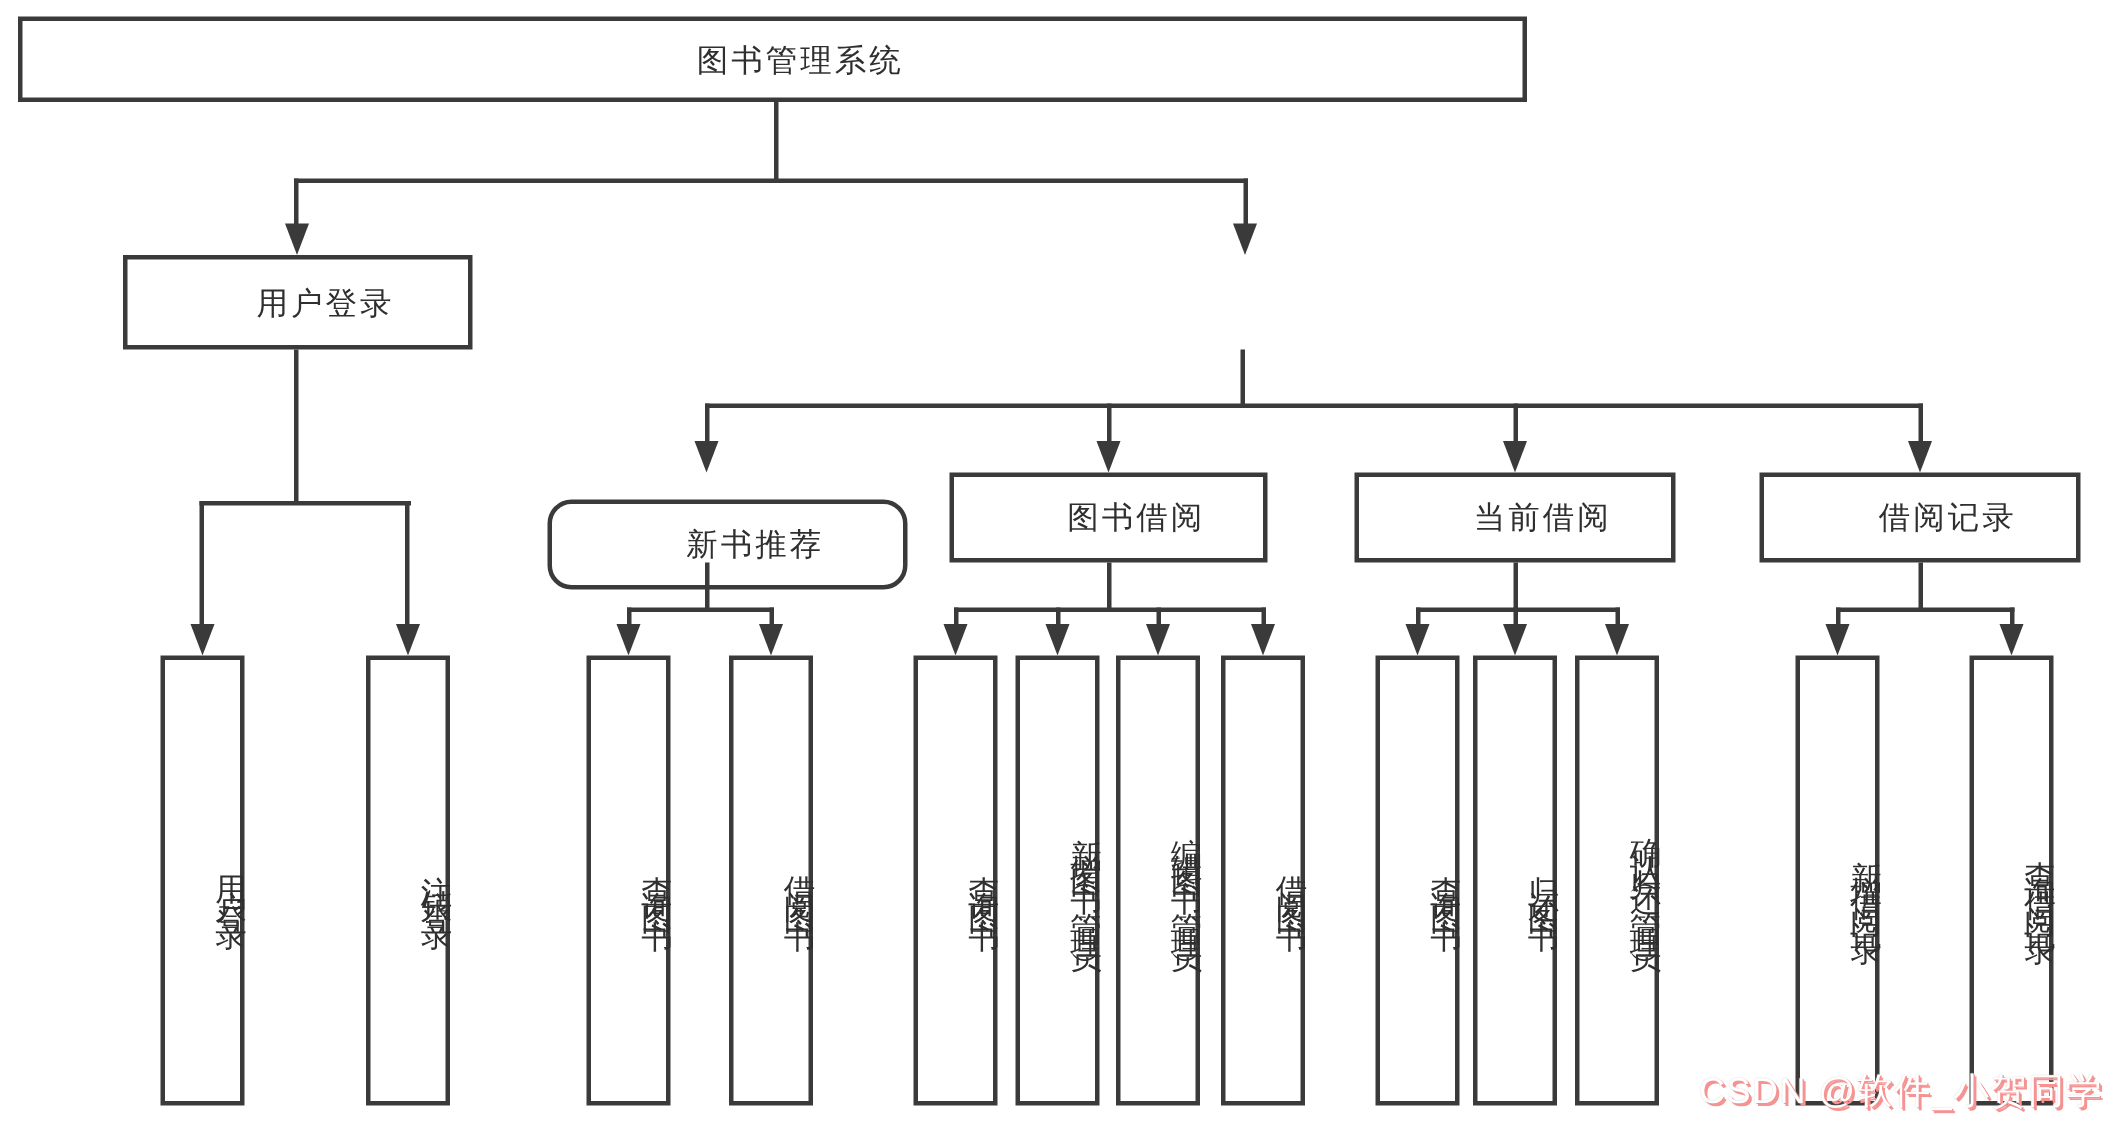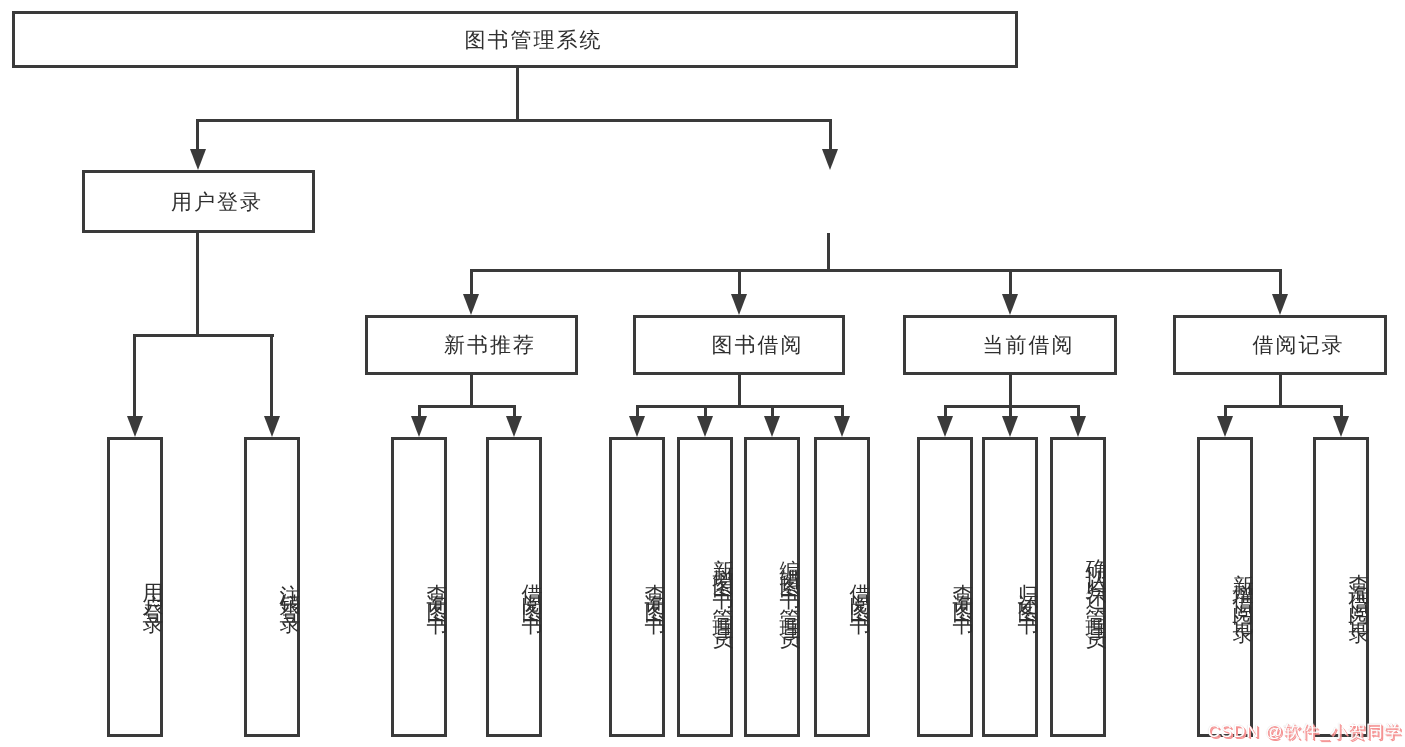--- a/index.html
+++ b/index.html
@@ -21,21 +21,21 @@
     font-size:21px;line-height:1;letter-spacing:10px;color:var(--text);
   }
   .vline{position:absolute;width:3px;background:var(--line);}
   .hline{position:absolute;height:3px;background:var(--line);}
   .arrow{
     position:absolute;width:0;height:0;
     border-left:8px solid transparent;border-right:8px solid transparent;
     border-top:21px solid var(--line);
   }
   .watermark{
-    position:absolute;right:3px;bottom:4px;font-size:17px;letter-spacing:1px;
+    position:absolute;right:3px;bottom:4px;font-size:24px;letter-spacing:1px;
     color:var(--wm-white);white-space:nowrap;
     text-shadow:2px 2px 0 var(--wm-pink),1px 1px 0 var(--wm-pink),0 0 1px #cccccc;
   }
 </style>
 </head>
 <body>
 
 <div id="canvas">
 
   <div class="box" style="left:12px;top:11px;width:1006px;height:57px;">
@@ -64,21 +64,21 @@
   <div class="hline" style="left:470px;top:269px;width:812px;"></div>
   <div class="vline" style="left:470px;top:269px;height:27px;"></div>
   <div class="arrow" style="left:463px;top:294px;"></div>
   <div class="vline" style="left:738px;top:269px;height:27px;"></div>
   <div class="arrow" style="left:731px;top:294px;"></div>
   <div class="vline" style="left:1009px;top:269px;height:27px;"></div>
   <div class="arrow" style="left:1002px;top:294px;"></div>
   <div class="vline" style="left:1279px;top:269px;height:27px;"></div>
   <div class="arrow" style="left:1272px;top:294px;"></div>
 
-  <div class="box" style="left:365px;top:315px;width:213px;height:60px;">
+  <div class="box" style="left:365px;top:333px;width:240px;height:60px;border-radius:16px;">
     <span class="hlabel">新书推荐</span>
   </div>
   <div class="box" style="left:633px;top:315px;width:212px;height:60px;text-align:center;">
     <span class="hlabel">图书借阅</span>
   </div>
   <div class="box" style="left:1173px;top:315px;width:214px;height:60px;">
     <span class="hlabel">借阅记录</span>
   </div>
   <div class="box" style="left:903px;top:315px;width:214px;height:60px;">
     <span class="hlabel">当前借阅</span>

